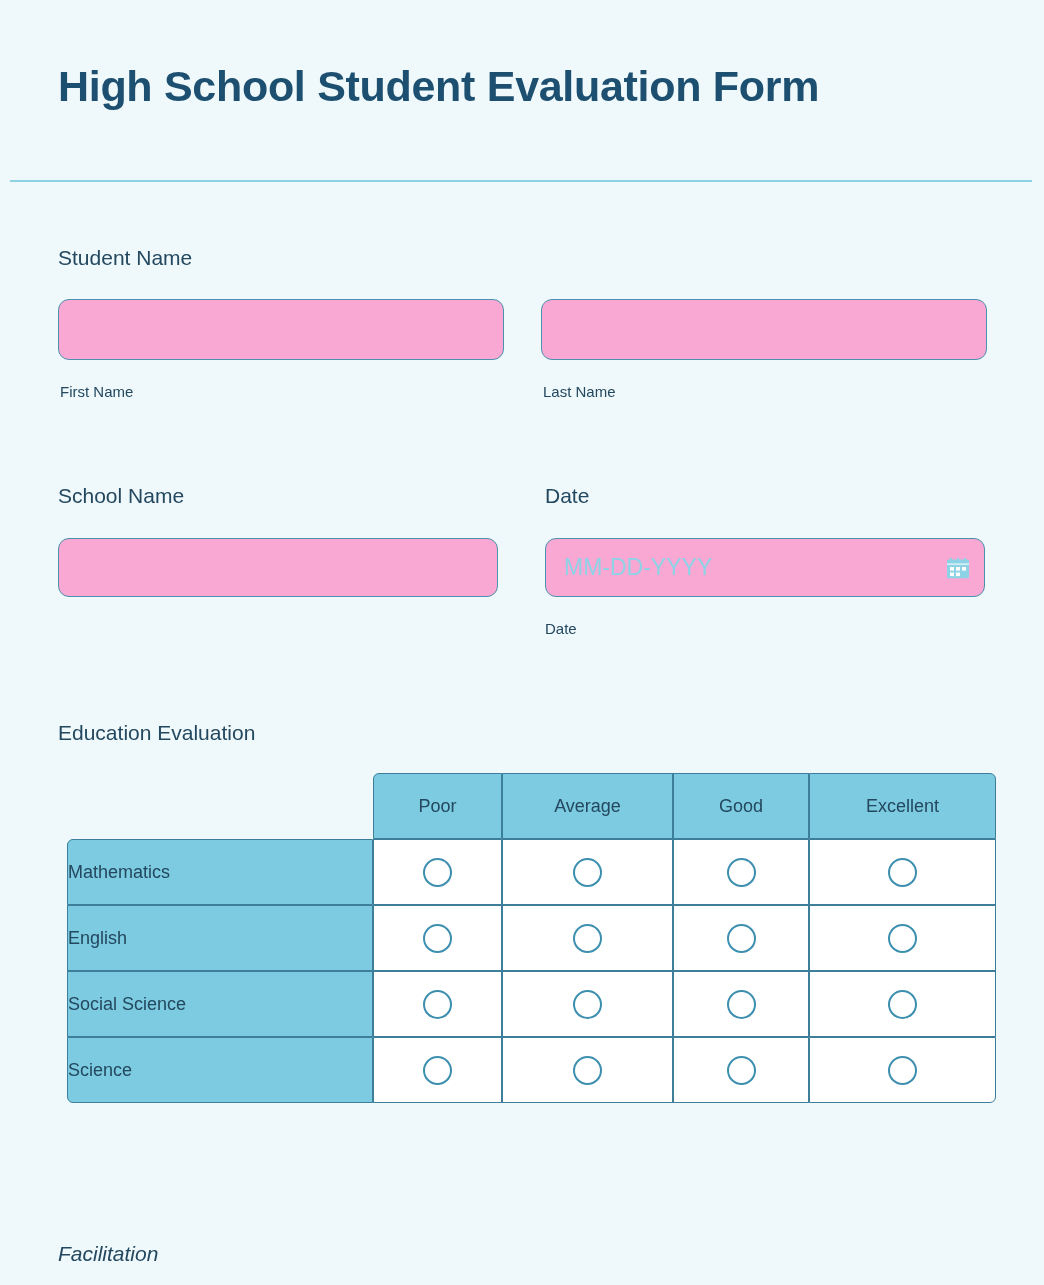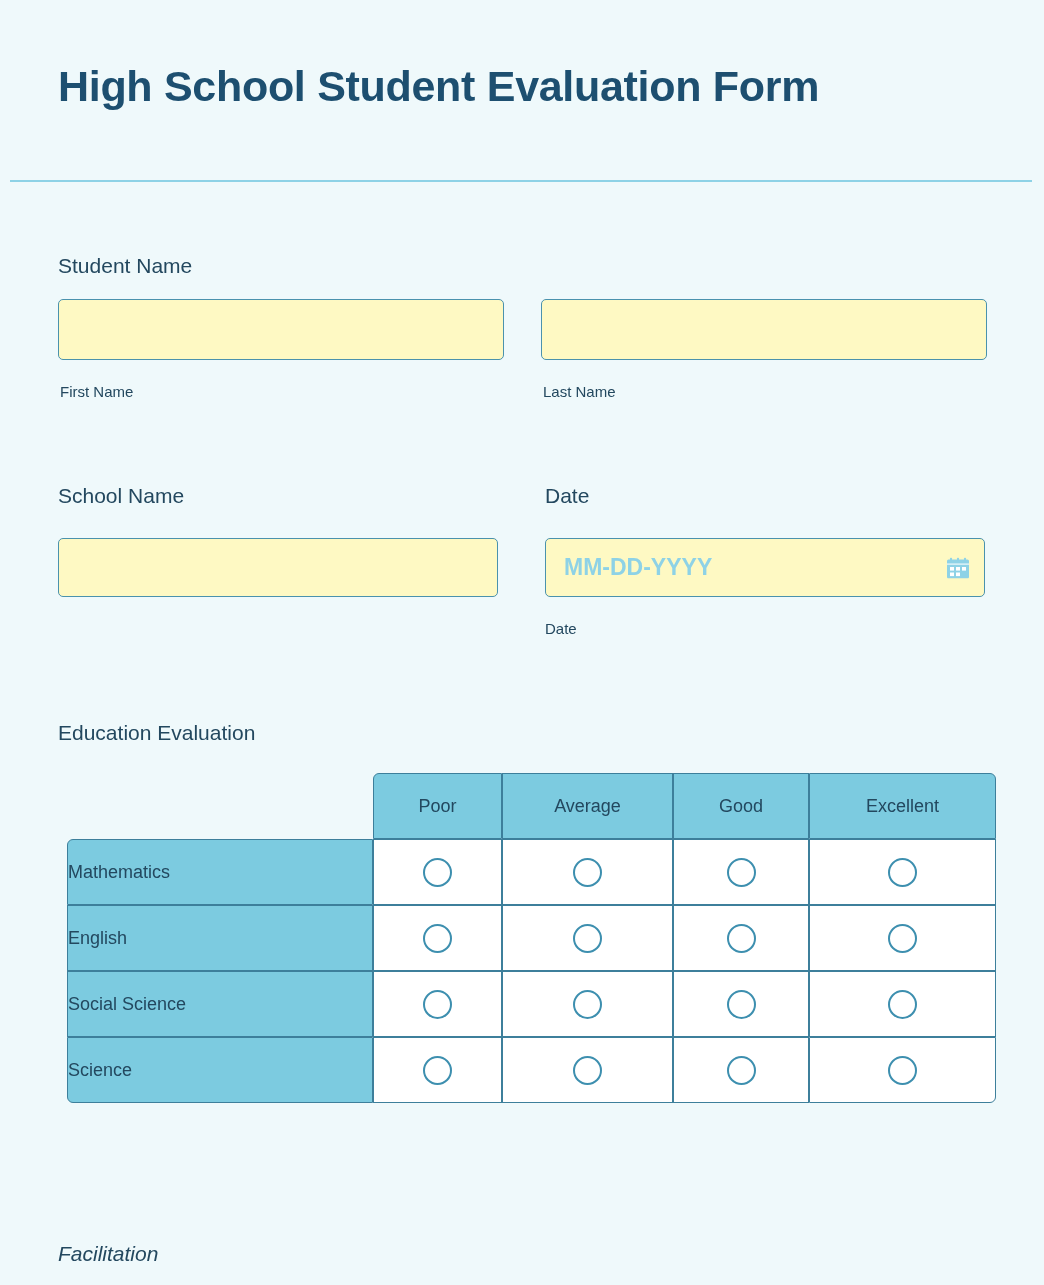--- a/index.html
+++ b/index.html
@@ -51,37 +51,36 @@
   }
   .sub-label {
     position: absolute;
     font-size: 15px;
     color: #23485f;
     white-space: nowrap;
   }
   .text-input {
     position: absolute;
     box-sizing: border-box;
-    background: #fef9c3;
+    background: #f9a8d4;
     border: 1.5px solid #4a92ad;
-    border-radius: 5px;
+    border-radius: 11px;
     font-family: "Liberation Sans", sans-serif;
     font-size: 20px;
     color: #23485f;
     padding: 0 14px;
     outline: none;
-    font-weight: bold;
   }
   .text-input::placeholder {
     color: #8ed2e6;
     opacity: 1;
   }
 
   
-  #student-name-label { left: 58px; top: 254px; }
+  #student-name-label { left: 58px; top: 246px; }
   #first-name-input  { left: 58px;  top: 299px; width: 446px; height: 61px; }
   #last-name-input   { left: 541px; top: 299px; width: 446px; height: 61px; }
   #first-name-sub    { left: 60px;  top: 383px; }
   #last-name-sub     { left: 543px; top: 383px; }
 
   
   #school-name-label { left: 58px;  top: 484px; }
   #date-label        { left: 545px; top: 484px; }
   #school-name-input { left: 58px;  top: 538px; width: 440px; height: 59px; }
 

